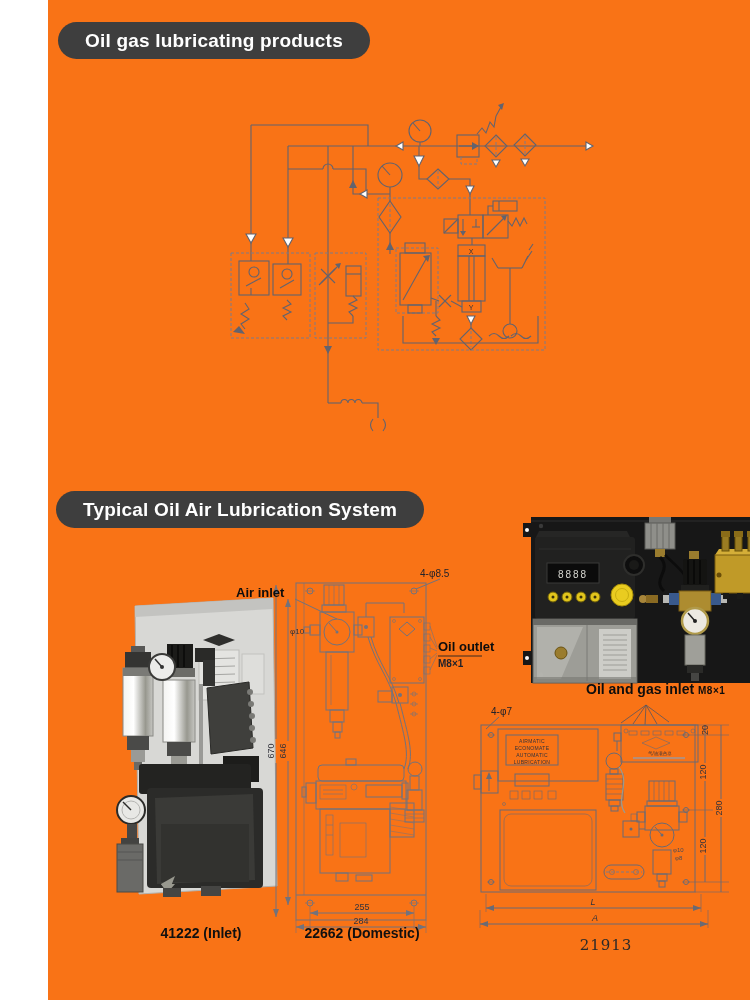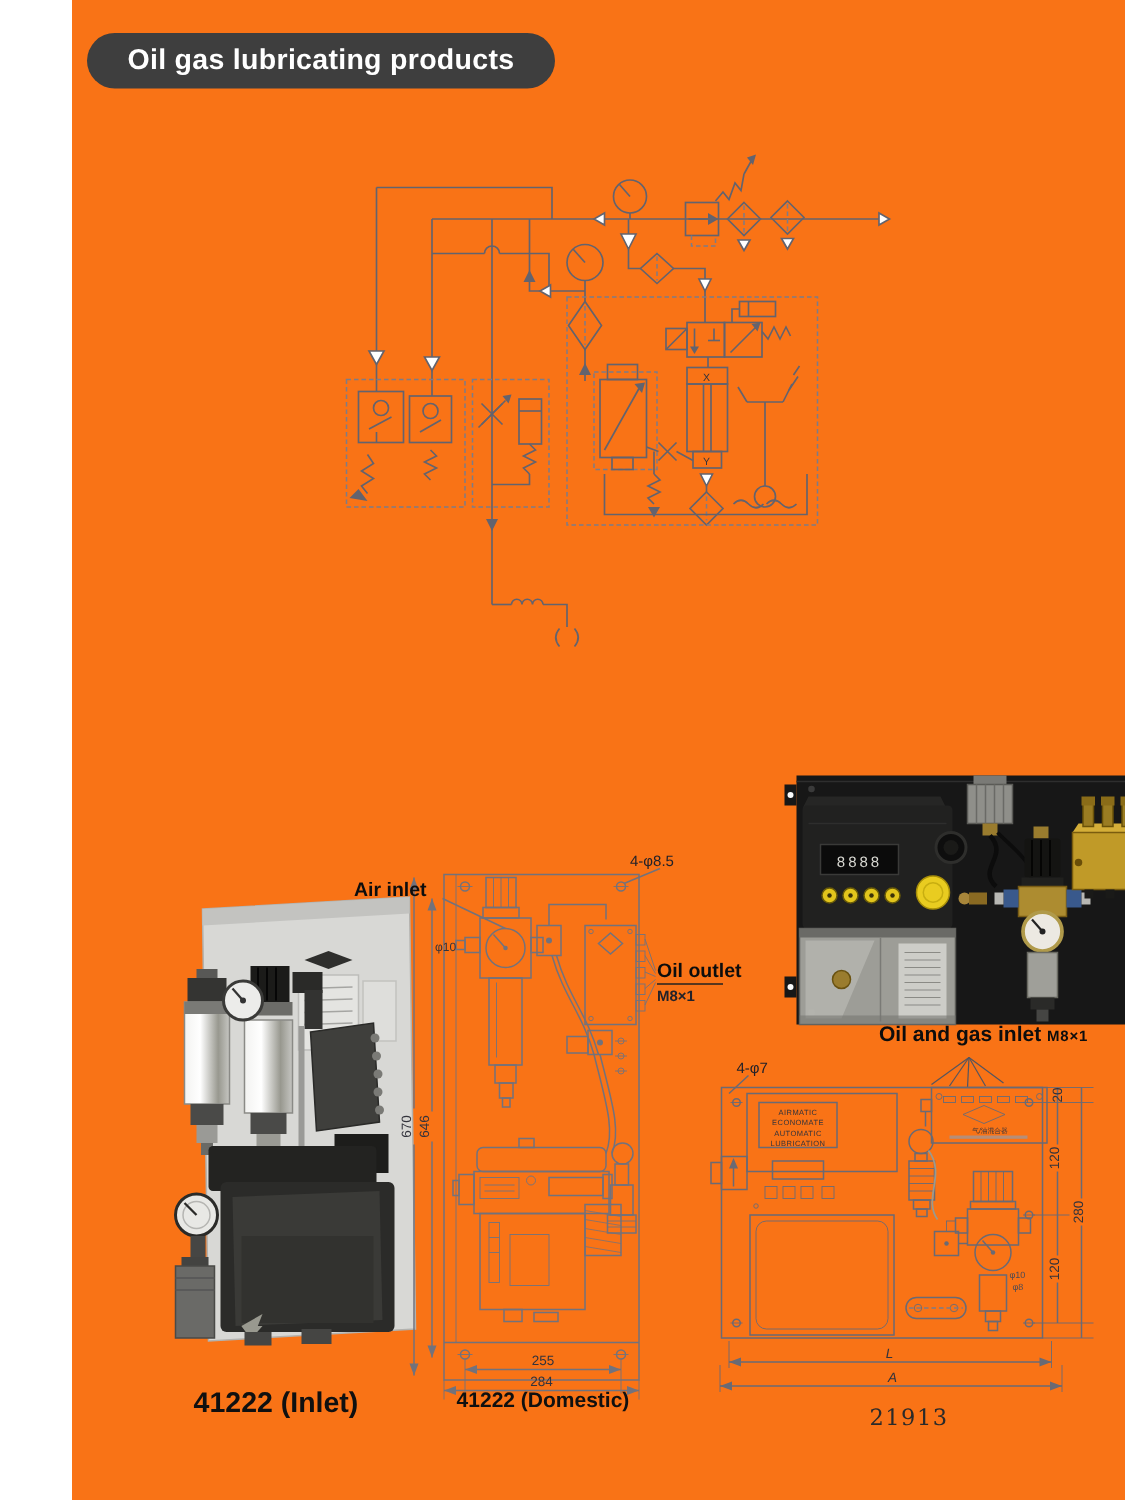--- a/index.html
+++ b/index.html
@@ -5,21 +5,21 @@
   html,body{margin:0;padding:0;background:#ffffff;}
   .stage{position:relative;width:750px;height:1000px;background:#f97316;overflow:hidden;
          font-family:"Liberation Sans",sans-serif;margin-left:48px;}
   .pill{position:absolute;background:#3e3e3e;color:#ffffff;font-weight:bold;
         font-size:19px;line-height:37px;height:37px;padding:0 27px;border-radius:19px;
         letter-spacing:.2px;white-space:nowrap;}
   .pill.top{left:10px;top:22px;}
   .pill.section{left:8px;top:491px;}
   .caption{position:absolute;color:#101010;font-weight:bold;font-size:15px;text-align:center;}
   .cap-schem{left:147px;top:433px;width:400px;font-size:15px;}
-  .cap-inlet{left:66px;top:925px;width:140px;font-size:19px;text-align:center;}
+  .cap-inlet{left:83px;top:925px;width:140px;font-size:14px;text-align:center;}
   .cap-dom{left:244px;top:925px;width:140px;font-size:14px;}
   .cap-44374{left:508px;top:936px;width:100px;font-weight:normal;
              font-family:"DejaVu Serif",serif;font-size:15px;letter-spacing:1px;color:#2a2a2a;}
   .outlet-label{position:absolute;left:538px;top:681px;color:#0d0d0d;font-weight:bold;
                 font-size:14px;white-space:nowrap;}
   .outlet-label .thread{font-size:10px;font-weight:bold;letter-spacing:.5px;}
   svg{position:absolute;overflow:visible;}
   svg text{font-family:"Liberation Sans",sans-serif;}
   .ln{stroke:#63636e;fill:none;stroke-width:1.1;}
   .lnd{stroke:#7c7c88;fill:none;stroke-width:1;stroke-dasharray:3,2;}
@@ -195,20 +195,21 @@
       <line class="ln" x1="135" y1="178" x2="135" y2="315"></line>
       <path d="M131,258 L135,266 L139,258 Z" fill="#63636e"></path>
       <polyline class="ln" points="135,315 148,315"></polyline>
       <path class="ln" d="M148,315 a3.5,3.5 0 0 1 7,0 a3.5,3.5 0 0 1 7,0 a3.5,3.5 0 0 1 7,0"></path>
       <polyline class="ln" points="169,315 185,315 185,330"></polyline>
       <path class="ln" d="M180,331 q-5,6 0,12 M190,331 q5,6 0,12"></path>
     </g>
   </svg>
 
 
+  <div class="pill section">Typical Oil Air Lubrication System</div>
 
   <svg style="left:55px;top:588px" width="180" height="325" viewBox="0 0 180 325">
     <defs>
       <linearGradient id="silver" x1="0" y1="0" x2="1" y2="0">
         <stop offset="0" stop-color="#f3f3f1"></stop>
           <stop offset=".35" stop-color="#ffffff"></stop>
         <stop offset=".75" stop-color="#98988f"></stop>
           <stop offset="1" stop-color="#c6c6c2"></stop>
       </linearGradient>
     </defs>
@@ -678,16 +679,16 @@
       <text class="dimtxt" x="122" y="226" font-size="10" font-style="italic">A</text>
     </g>
   </svg>
 
   <div class="outlet-label">
     <span>Oil and gas inlet</span>
     <span class="thread">M8×1</span>
   </div>
 
   <div class="caption cap-inlet">41222 (Inlet)</div>
-  <div class="caption cap-dom">41222 (Domestic)</div>
+  <div class="caption cap-dom">22662 (Domestic)</div>
   <div class="caption cap-44374">21913</div>
 
 </div>
 
 </body></html>

